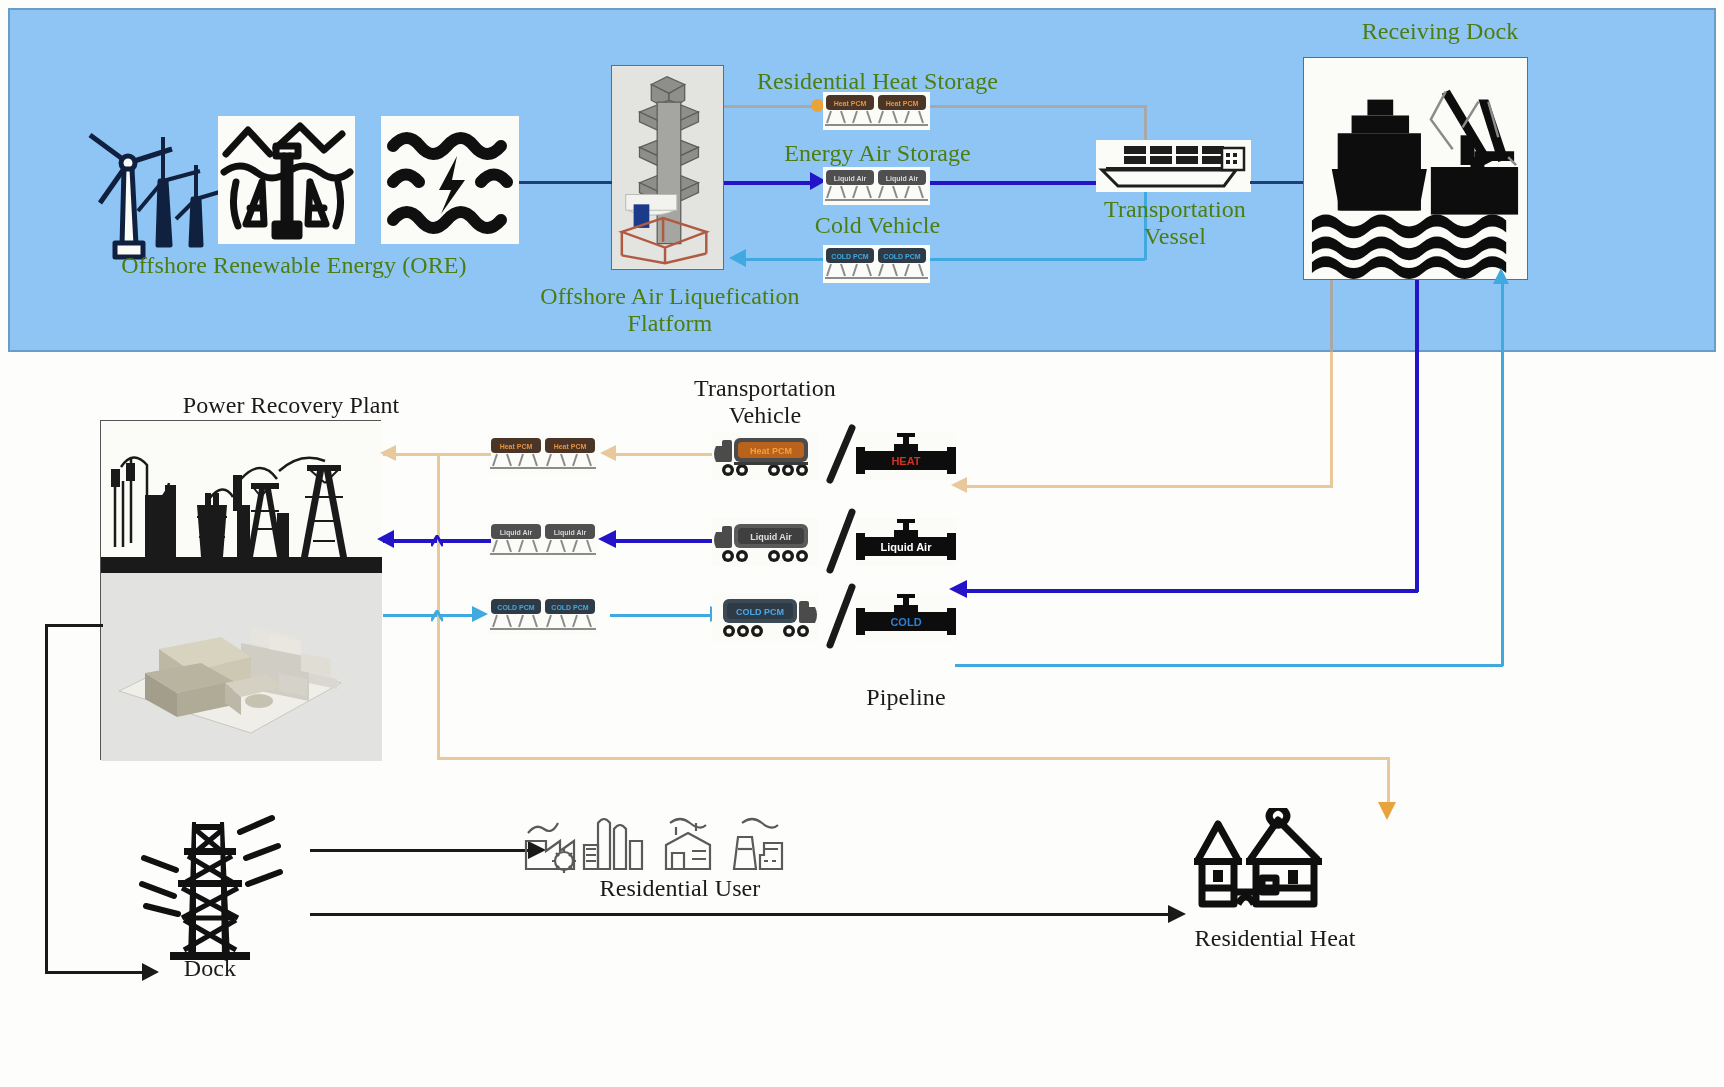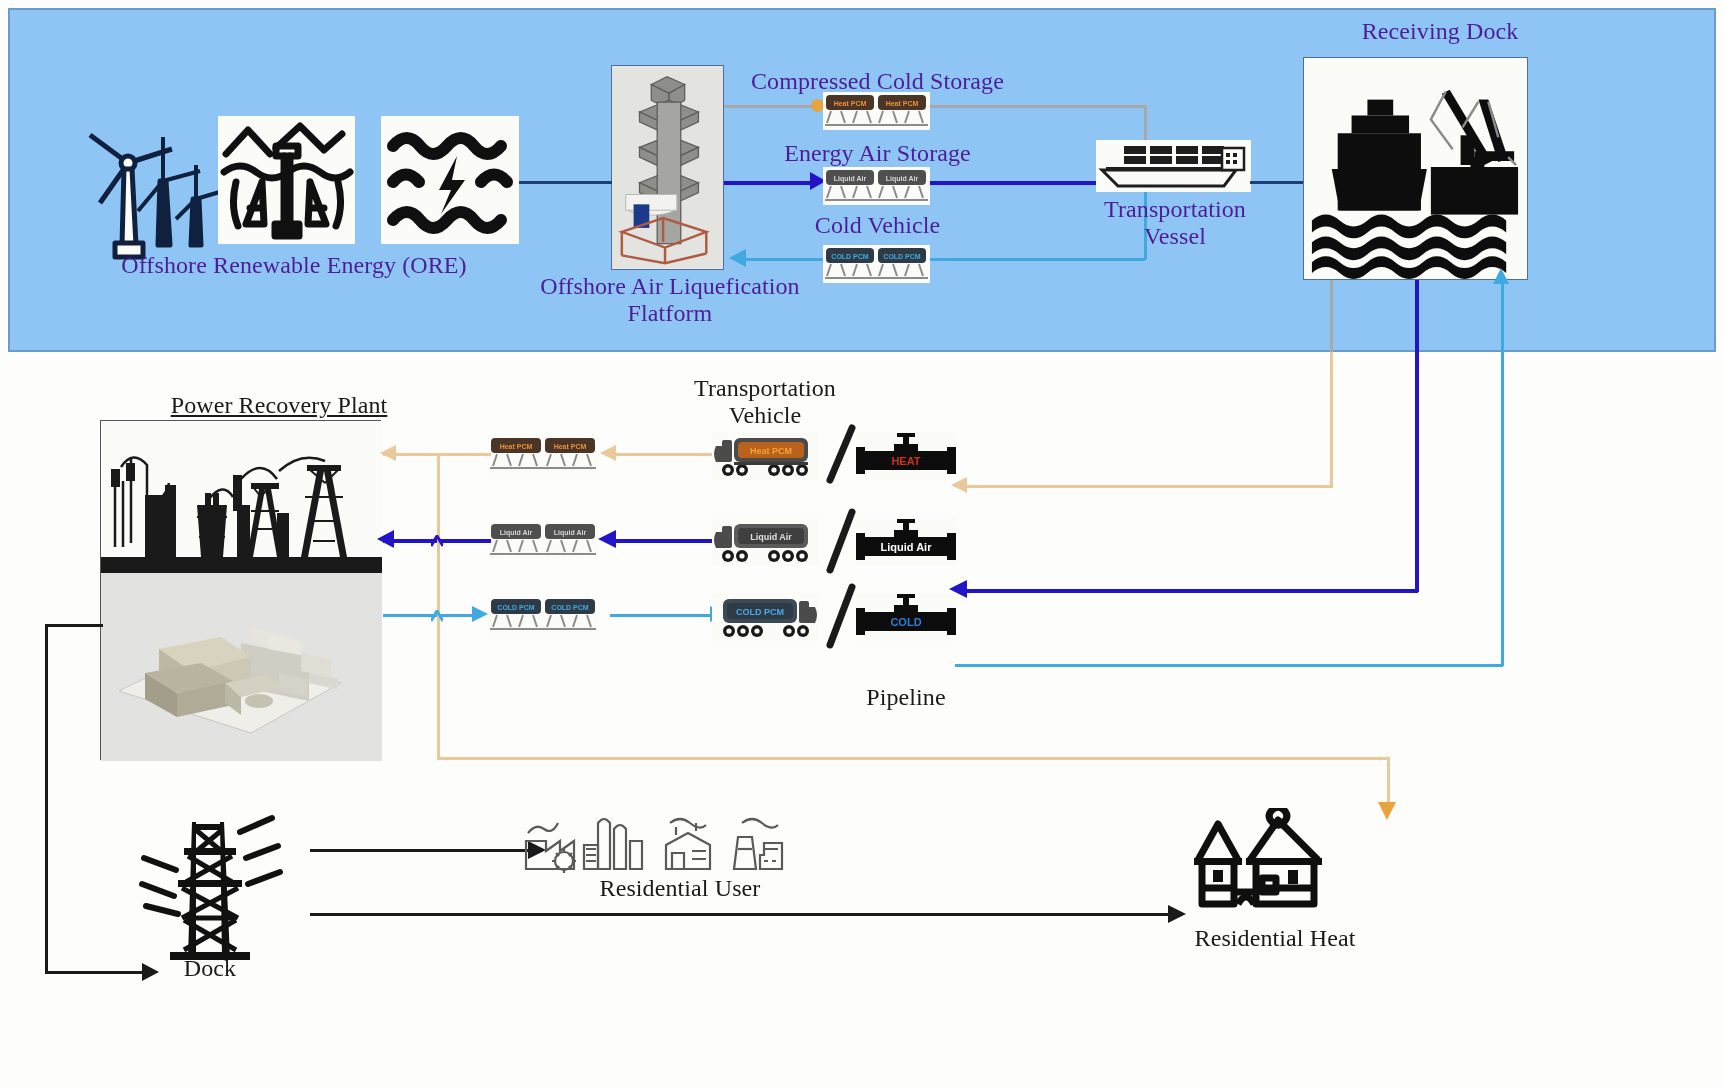--- a/index.html
+++ b/index.html
@@ -18,21 +18,21 @@
 
   
   #offshore-panel {
     left: 8px; top: 8px; width: 1708px; height: 344px;
     background: #8ec5f5;
     border: 2px solid #6a9cc9;
   }
 
   
   .lbl {
-    color: #4c1d95;
+    color: #4d7c0f;
     font-size: 24px;
     line-height: 1.12;
     text-align: center;
     white-space: pre-line;
     letter-spacing: .1px;
   }
   .lbl-dark { color: #1a1a1a; }
 
   
   .tile {
@@ -125,21 +125,21 @@
         <rect x="14" y="130" width="52" height="16"></rect>
       </g>
       <rect x="22" y="140" width="16" height="24" fill="#1b3a8a"></rect>
       <g stroke="#b05a42" stroke-width="2.5" fill="none">
         <path d="M10 168 L52 154 L96 168 L54 184 Z"></path>
         <path d="M10 168 L10 192 M52 154 L52 178 M96 168 L96 190 M54 184 L54 200"></path>
         <path d="M10 192 L54 200 L96 190"></path>
       </g>
     </svg>
   </div>
-  <div class="abs lbl" style="left:490px; top:273px; width:360px;">Offshore Air Liquefication
+  <div class="abs lbl" style="left:490px; top:283px; width:360px;">Offshore Air Liquefication
 Flatform</div>
 
   <div class="ln h abs" style="left:724px; top:105px; width:92px; border-top-width:3px; border-color:#a8a8a8;"></div>
   <div class="abs" style="left:811px; top:99px; width:13px; height:13px; border-radius:50%; background:#e8a33d;"></div>
   <div class="ln h abs" style="left:930px; top:105px; width:215px; border-top-width:3px; border-color:#a8a8a8;"></div>
   <div class="ln v abs" style="left:1144px; top:105px; height:112px; border-left-width:3px; border-color:#a8a8a8;"></div>
 
   <div class="ln h abs" style="left:519px; top:181px; width:93px; border-top-width:3px; border-color:#1f3e78;"></div>
 
   <div class="ln h abs" style="left:724px; top:181px; width:92px; border-top-width:4px; border-color:#2414c8;"></div>
@@ -160,21 +160,21 @@
         <g stroke="#8b8b8b" stroke-width="2" fill="none">
           <path d="M8 19 L4 31 M18 19 L22 31 M34 19 L30 31 M44 19 L48 31"></path>
           <path d="M60 19 L56 31 M70 19 L74 31 M86 19 L82 31 M96 19 L100 31"></path>
           <path d="M2 33 L105 33"></path>
         </g>
       </g>
       <text x="27" y="14" font-family="Liberation Sans, sans-serif" font-size="7" font-weight="bold" fill="#e8923d" text-anchor="middle">Heat PCM</text>
       <text x="79" y="14" font-family="Liberation Sans, sans-serif" font-size="7" font-weight="bold" fill="#e8923d" text-anchor="middle">Heat PCM</text>
     </svg>
   </div>
-  <div class="abs lbl" style="left:700px; top:68px; width:355px;">Compressed Cold Storage</div>
+  <div class="abs lbl" style="left:700px; top:68px; width:355px;">Residential Heat Storage</div>
 
   <div class="abs" style="left:823px; top:167px; width:107px; height:38px;">
     <svg viewBox="0 0 107 38" width="107" height="38">
       <rect x="0" y="0" width="107" height="38" fill="#fbfbf7"></rect>
       <rect x="3" y="3" width="48" height="15" rx="4" fill="#4f4f4f"></rect>
       <rect x="55" y="3" width="48" height="15" rx="4" fill="#4f4f4f"></rect>
       <g stroke="#8b8b8b" stroke-width="2" fill="none">
         <path d="M8 19 L4 31 M18 19 L22 31 M34 19 L30 31 M44 19 L48 31"></path>
         <path d="M60 19 L56 31 M70 19 L74 31 M86 19 L82 31 M96 19 L100 31"></path>
         <path d="M2 33 L105 33"></path>
@@ -270,21 +270,21 @@
   <div class="arw" style="left:951px; top:477px; border-right:16px solid #e9c89b; border-top:8px solid transparent; border-bottom:8px solid transparent;"></div>
 
   <div class="ln v abs" style="left:1415px; top:280px; height:312px; border-left-width:4px; border-color:#2414c8;"></div>
   <div class="ln h abs" style="left:965px; top:589px; width:453px; border-top-width:4px; border-color:#2414c8;"></div>
   <div class="arw" style="left:949px; top:580px; border-right:18px solid #2414c8; border-top:9px solid transparent; border-bottom:9px solid transparent;"></div>
 
   <div class="ln v abs" style="left:1501px; top:282px; height:384px; border-left-width:3px; border-color:#3fa9e0;"></div>
   <div class="arw" style="left:1493px; top:268px; border-bottom:16px solid #3fa9e0; border-left:8px solid transparent; border-right:8px solid transparent;"></div>
   <div class="ln h abs" style="left:955px; top:664px; width:548px; border-top-width:3px; border-color:#3fa9e0;"></div>
 
-  <div class="abs lbl lbl-dark" style="left:84px; top:392px; width:390px;text-decoration:underline;">Power Recovery Plant</div>
+  <div class="abs lbl lbl-dark" style="left:96px; top:392px; width:390px;">Power Recovery Plant</div>
 
   <div class="abs" style="left:100px; top:420px; width:281px; height:340px; border:1px solid #555;">
     <svg viewBox="0 0 281 340" width="281" height="340">
       <rect width="281" height="340" fill="#fbfbf7"></rect>
 
       <g stroke="#1a1a1a" stroke-width="2.5" fill="none">
         <path d="M20 46 q12 -18 26 -2 l0 36"></path>
         <path d="M30 38 L30 122"></path>
         <path d="M14 60 L14 126 M22 60 L22 126"></path>
         <path d="M46 84 q18 -4 22 -22"></path>

